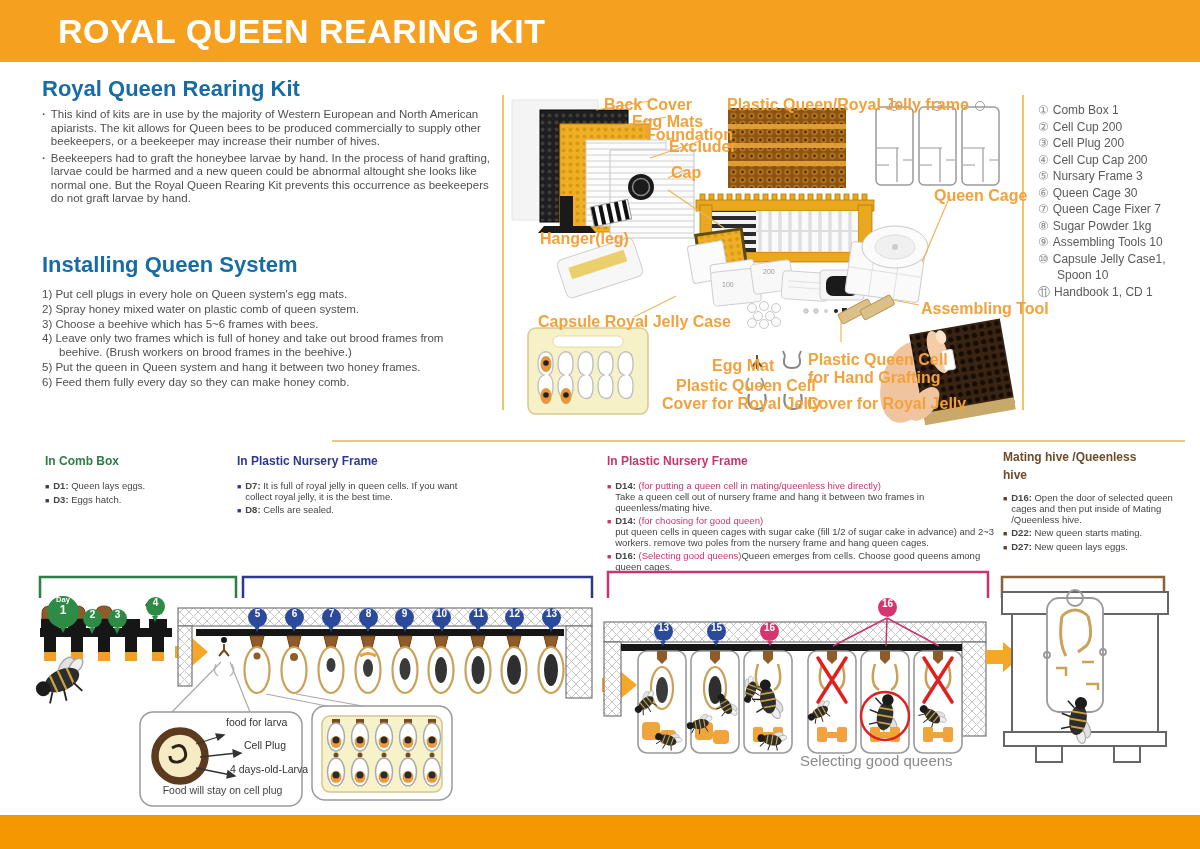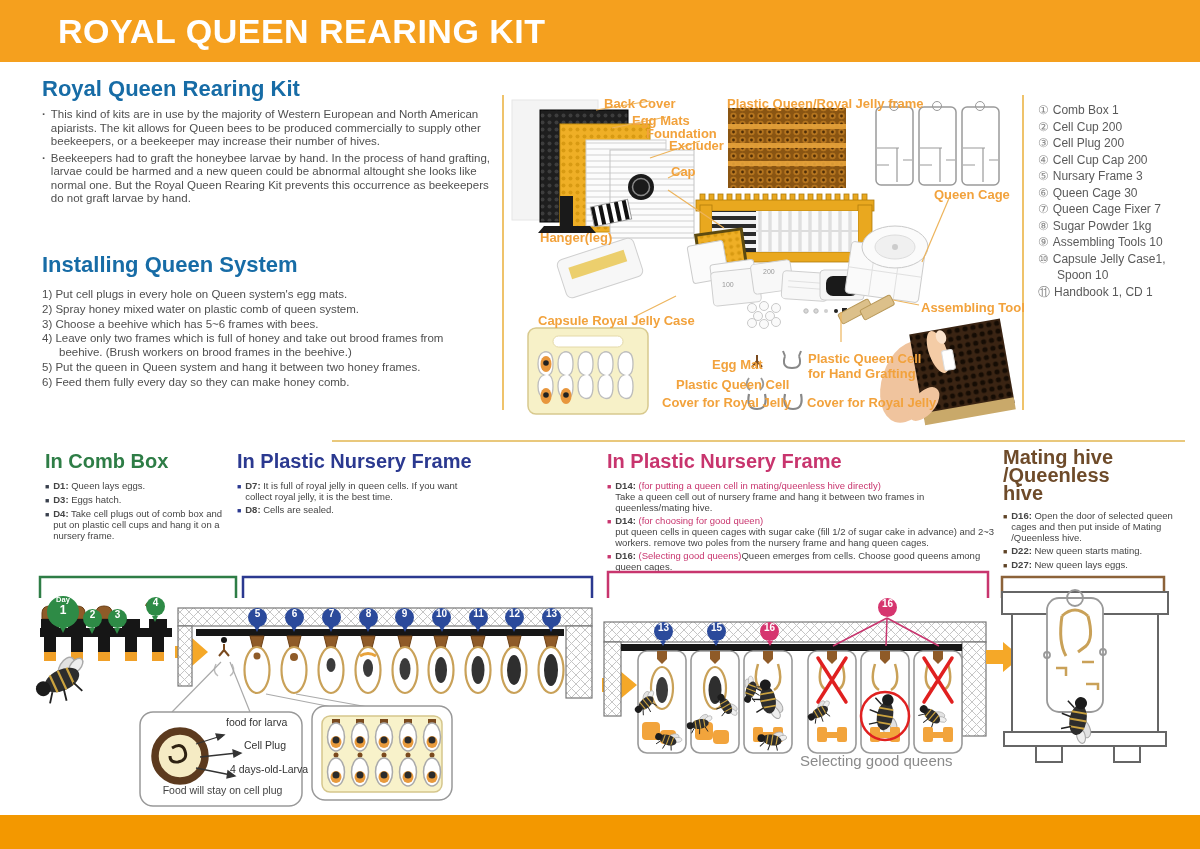--- a/index.html
+++ b/index.html
@@ -15,28 +15,28 @@
   
   .bullets{left:42px;top:108px;width:458px;font-size:11.5px;line-height:13.5px;color:#4f4f4f;}
   .bullet{display:flex;margin-bottom:3px;}
   .bullet::before{content:"·";font-weight:bold;margin-right:5px;}
   .steps{left:42px;top:288px;width:445px;font-size:11.5px;line-height:13.8px;color:#4f4f4f;}
   .step{padding-left:17px;text-indent:-17px;margin-bottom:1px;}
   
   .vline{width:2px;background:#EFC36B;}
   .hline{height:2px;background:#E9C87C;}
   
-  .klabel{position:absolute;font-size:13px;font-weight:bold;color:#F2A23C;white-space:nowrap;}
+  .klabel{position:absolute;font-size:16px;font-weight:bold;color:#F2A23C;white-space:nowrap;}
   .bagnum{position:absolute;font-size:7px;color:#9a9a9a;}
   
   .kitlist{left:1038px;top:102px;width:160px;font-size:12px;line-height:16.5px;color:#5a5a5a;}
   .kititem .num{color:#8a8a8a;margin-right:4px;}
   .kititem .l2{padding-left:19px;}
   
-  .coltitle{font-size:20px;font-weight:bold;line-height:18px;}
+  .coltitle{font-size:12px;font-weight:bold;line-height:18px;}
   .ci{display:flex;margin-bottom:2px;font-size:9.5px;line-height:11px;color:#454545;}
   .ci .sq{font-size:7px;margin:1px 4px 0 0;}
   .green{color:#2E7D46;} .navy{color:#2B3990;} .pink{color:#C8356E;} .brown{color:#6E4B2A;}
   .sqg{color:#39404D;} .sqn{color:#2B3990;} .sqp{color:#C8356E;} .sqb{color:#5F4326;}
   
   .badge{position:absolute;border-radius:50%;color:#fff;font-weight:bold;
          display:flex;flex-direction:column;align-items:center;justify-content:flex-start;
          font-size:10px;z-index:3;}
   .b-sm{width:19px;height:19px;}
   .bg-green{background:#2E8B46;} .bg-navy{background:#2B4A9B;} .bg-pink{background:#D6356F;}
@@ -350,24 +350,20 @@
     <div class="coltitle green">In Comb Box</div>
     <div style="margin-top:10px;">
       <div class="ci">
           <span class="sq sqg">■</span>
           <div><b>D1:</b> <span>Queen lays eggs.</span></div>
         </div>
       <div class="ci">
           <span class="sq sqg">■</span>
           <div><b>D3:</b> <span>Eggs hatch.</span></div>
         </div>
-      <div class="ci">
-          <span class="sq sqg">■</span>
-          <div><b>D4:</b> <span>Take cell plugs out of comb box and put on plastic cell cups and hang it on a nursery frame.</span></div>
-        </div>
     </div>
   </div>
 
   <div class="abs" style="left:237px;top:452px;width:250px;">
     <div class="coltitle navy">In Plastic Nursery Frame</div>
     <div style="margin-top:10px;">
       <div class="ci">
           <span class="sq sqn">■</span>
           <div><b>D7:</b> <span>It is full of royal jelly in queen cells. If you want collect royal jelly, it is the best time.</span></div>
         </div>

